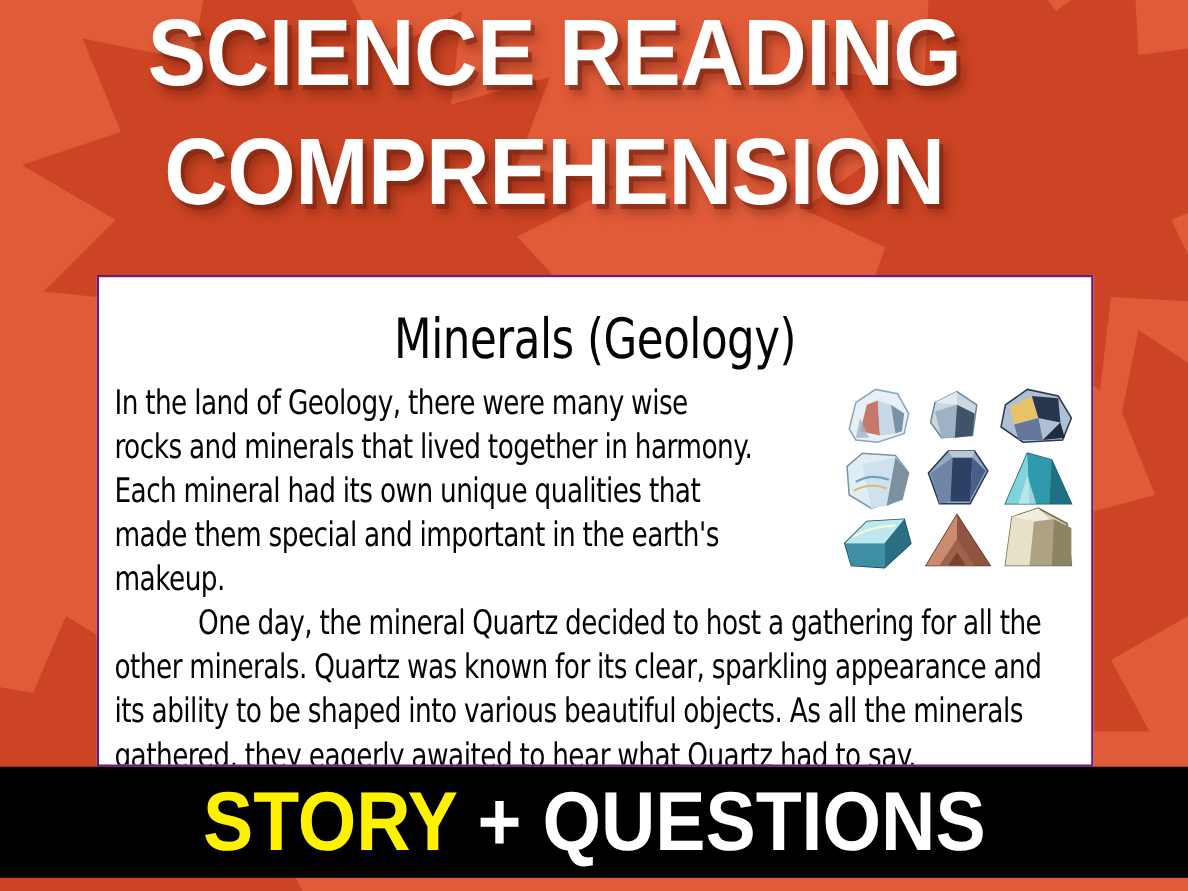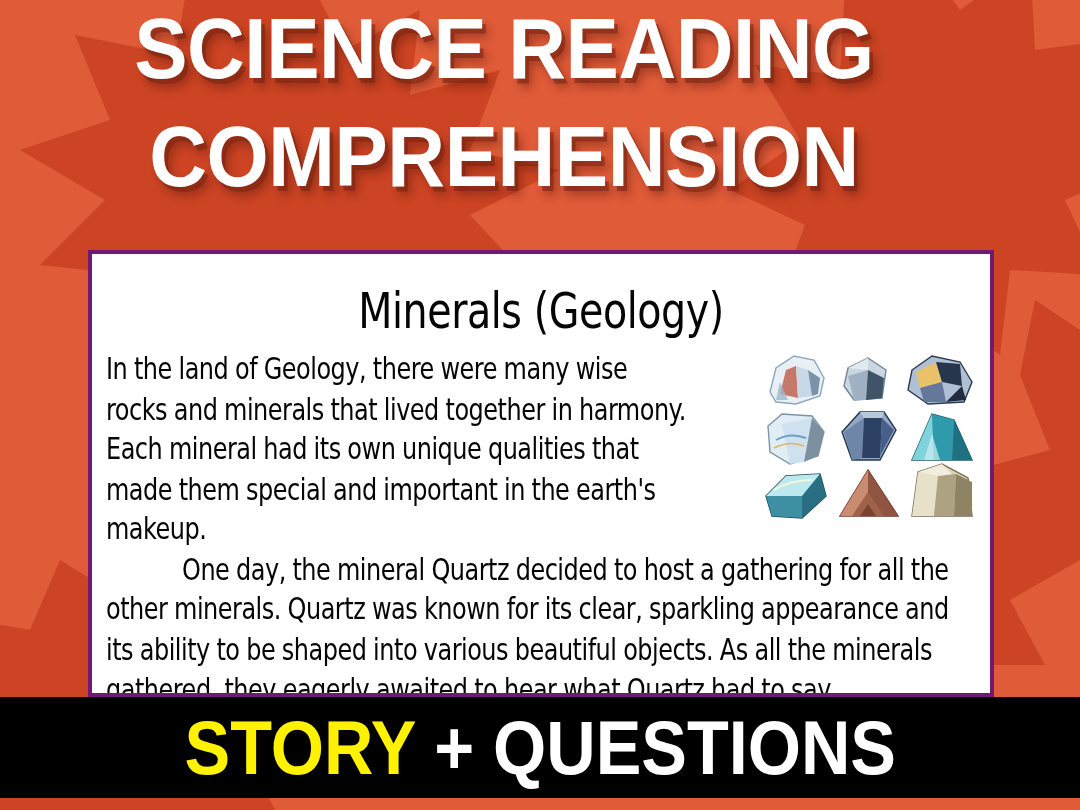--- a/index.html
+++ b/index.html
@@ -47,21 +47,21 @@
     white-space:nowrap;
   }
   .head-line.l2 { margin-top:24px; }
 
   
   #worksheet {
     position:absolute;
     left:88px; top:250px;
     width:906px; height:447px;
     background:#FFFFFF;
-    border:4px solid #701a75;
+    border:2px solid #701a75;
     overflow:hidden;
     z-index:4;
   }
   #ws-inner {
     position:relative;
     width:100%; height:100%;
     padding:10px 14px 0 14px;
   }
 
   #ws-title {

